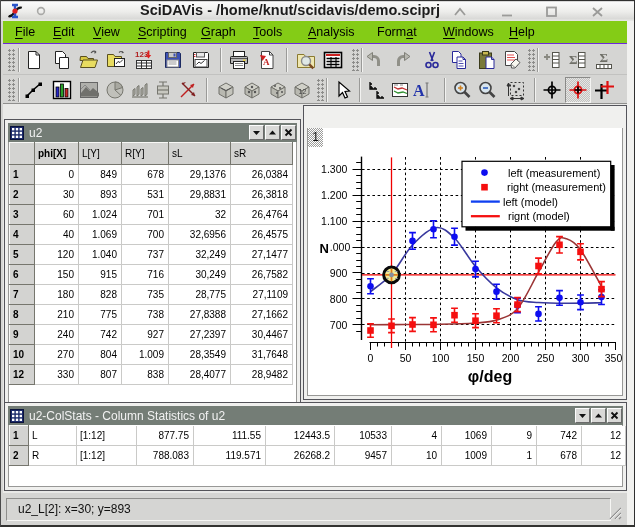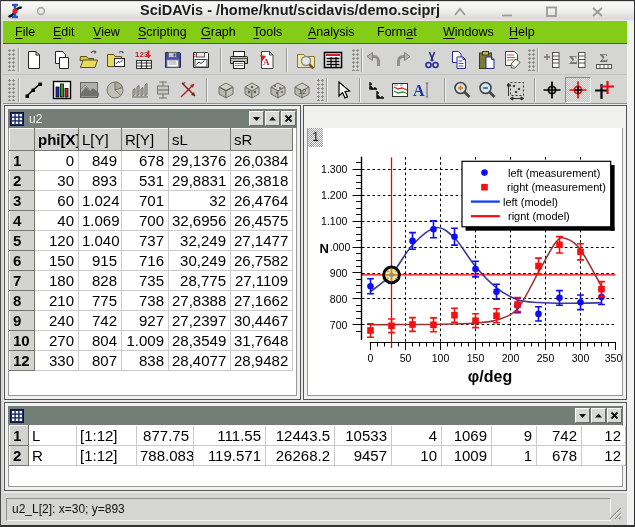--- a/index.html
+++ b/index.html
@@ -24,32 +24,32 @@
 #workspace { position:absolute; left:3px; top:104px; width:624px; height:389px; background:#e9e9e7; }
 .mdiwin { position:absolute; background:#f0f0ee; border:1px solid #54545a; }
 .mdititle { position:absolute; left:3px; top:3px; right:3px; height:19px; background:#747d76; color:#f2f2f2;
   font-size:12px; display:flex; align-items:center; }
 .mdititle .wicon { margin-left:2px; margin-right:5px; }
 .wbtns { position:absolute; right:1px; top:2px; display:flex; }
 .wbtn { width:15px; height:15px; background:#d9d9d7; border-top:1px solid #fdfdfd; border-left:1px solid #fdfdfd;
   border-right:1px solid #6a6a6a; border-bottom:1px solid #6a6a6a; margin-left:1px; position:relative; }
 .mdicontent { position:absolute; left:3px; top:22px; right:3px; bottom:3px; background:#fff; border:1px solid #989896; border-top:none; }
 
-table.sheet { border-collapse:collapse; table-layout:fixed; font-size:15px; }
+table.sheet { border-collapse:collapse; table-layout:fixed; font-size:10px; }
 table.sheet td, table.sheet th { overflow:hidden; white-space:nowrap; padding:0 4px 0 3px; }
 th.hdr { background:#d3d3d1; border-top:1px solid #f8f8f6; border-left:1px solid #f8f8f6;
   border-right:1px solid #76766e; border-bottom:1px solid #76766e; font-weight:normal; text-align:left; }
 th.hdrb { font-weight:bold; }
 td.cell { background:#fff; border-right:1px solid #cacac8; border-bottom:1px solid #cacac8; text-align:right; }
 td.cellL { text-align:left; }
 
 #statusbar { position:absolute; left:3px; top:493px; width:624px; height:31px; background:#d5d5d3; }
 #statuspanel { position:absolute; left:3px; top:5px; width:605px; height:23px; background:#d5d5d3;
   border-top:1px solid #8e8e8c; border-left:1px solid #8e8e8c; border-bottom:1px solid #f6f6f4; border-right:1px solid #f6f6f4;
-  font-size:12px; line-height:21px; padding-left:5px; color:#111; }
+  font-size:12px; line-height:21px; padding-left:11px; color:#111; }
 #appframe { position:absolute; left:0; top:0; width:635px; height:527px; pointer-events:none;
   border-left:1px solid #4a4a4a; border-right:1px solid #2f2f2f; border-bottom:2px solid #333331; }
 </style>
 </head>
 <body>
 <div id="titlebar"></div>
 <div id="titletext">SciDAVis - /home/knut/scidavis/demo.sciprj</div>
 
 <svg class="abs" style="left:7px;top:3px" width="16" height="16" viewBox="0 0 16 16">
   <path d="M1.5 13 C4.5 14.5 6.5 10.5 8 8.5 C9.5 6.5 11.5 3.5 14.8 4.8" stroke="#111" stroke-width="2.3" fill="none"></path>
@@ -346,21 +346,21 @@
         <circle cx="11" cy="11" r="3.6" fill="none" stroke="#e01010" stroke-width="1.7"></circle>
         <path d="M11 7.5 v7 M7.5 11 h7" stroke="#000" stroke-width="1.7"></path>
       </svg></span>
     <span class="ticon" style="left:590px;top:3px"><svg width="22" height="22" viewBox="0 0 22 22">
         <path d="M8.5 5 v15 M2 11.5 h13" stroke="#000" stroke-width="2.2"></path>
         <path d="M14.5 2 v13 M8 7.5 h13" stroke="#e01010" stroke-width="2.2"></path>
       </svg></span>
   </div>
 <div id="workspace"></div>
 
-<div class="mdiwin" style="left:4px;top:105px;width:297px;height:295px;text-decoration:underline;">
+<div class="mdiwin" style="left:4px;top:119px;width:297px;height:295px;text-decoration:underline;">
   <div class="mdititle">
     <svg class="wicon" width="14" height="14" viewBox="0 0 14 14">
         <rect x="0.5" y="0.5" width="13" height="13" fill="#1b2a6b" stroke="#0a123a"></rect>
         <g fill="#fff">
           <rect x="2" y="2" width="2.4" height="2.4"></rect>
           <rect x="5.8" y="2" width="2.4" height="2.4"></rect>
           <rect x="9.6" y="2" width="2.4" height="2.4"></rect>
           <rect x="2" y="5.8" width="2.4" height="2.4"></rect>
           <rect x="5.8" y="5.8" width="2.4" height="2.4"></rect>
           <rect x="9.6" y="5.8" width="2.4" height="2.4"></rect>
@@ -612,20 +612,21 @@
           <rect x="5.8" y="2" width="2.4" height="2.4"></rect>
           <rect x="9.6" y="2" width="2.4" height="2.4"></rect>
           <rect x="2" y="5.8" width="2.4" height="2.4"></rect>
           <rect x="5.8" y="5.8" width="2.4" height="2.4"></rect>
           <rect x="9.6" y="5.8" width="2.4" height="2.4"></rect>
           <rect x="2" y="9.6" width="2.4" height="2.4"></rect>
           <rect x="5.8" y="9.6" width="2.4" height="2.4"></rect>
           <rect x="9.6" y="9.6" width="2.4" height="2.4"></rect>
         </g>
       </svg>
+    <span>u2-ColStats - Column Statistics of u2</span>
     <span class="wbtns">
       <span class="wbtn"><svg width="13" height="13" viewBox="0 0 13 13">
             <path d="M3 5 h7 l-3.5 4 z" fill="#111"></path>
           </svg></span>
       <span class="wbtn"><svg width="13" height="13" viewBox="0 0 13 13">
             <path d="M3 8.5 h7 l-3.5-4 z" fill="#111"></path>
           </svg></span>
       <span class="wbtn"><svg width="13" height="13" viewBox="0 0 13 13">
             <path d="M3.5 3.5 l6 6 M9.5 3.5 l-6 6" stroke="#111" stroke-width="1.8"></path>
           </svg></span>

